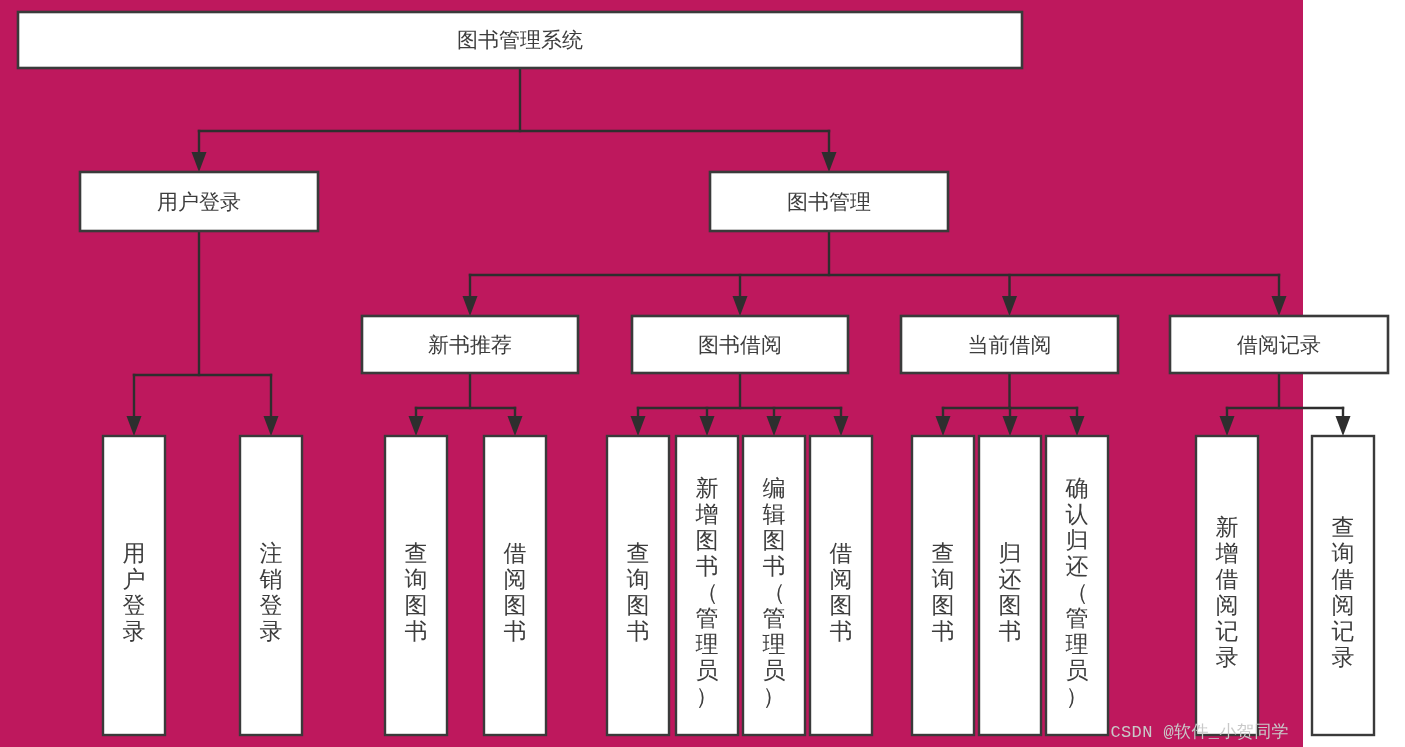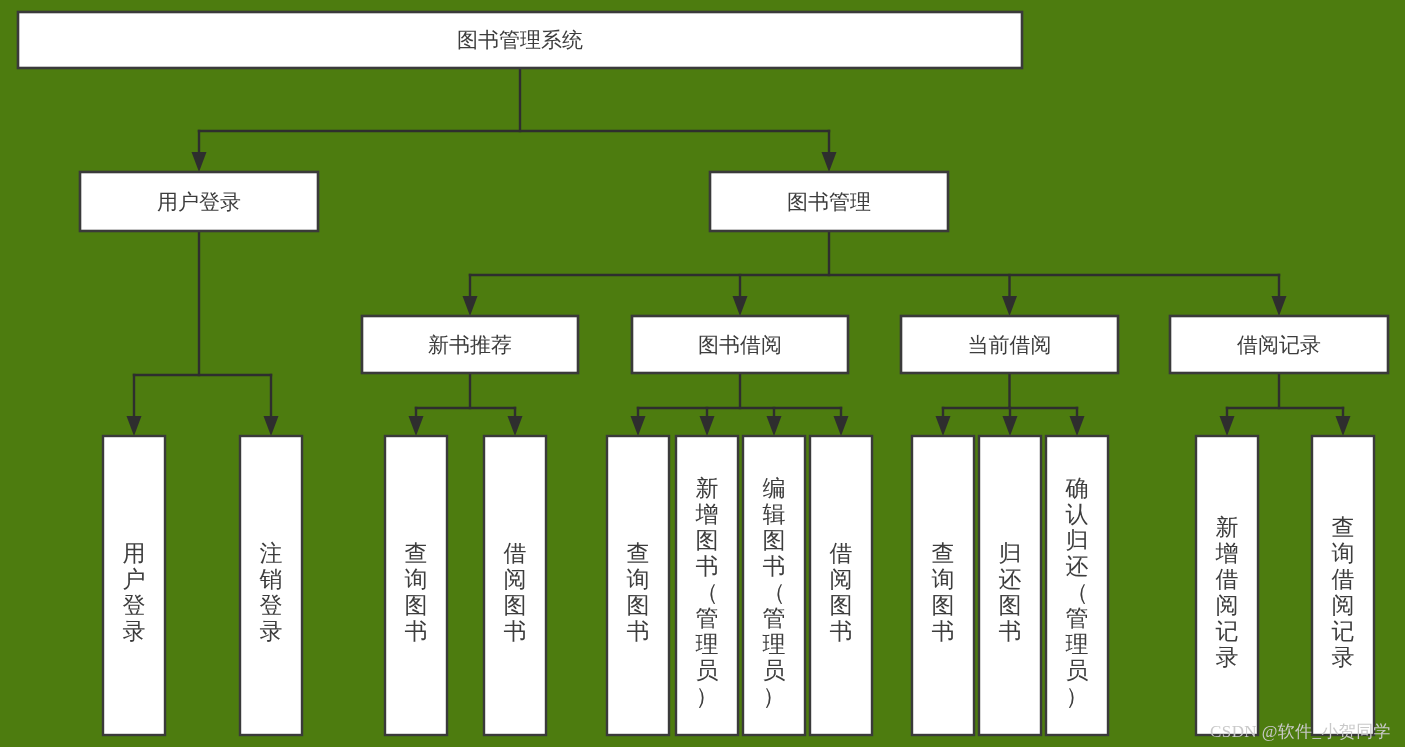--- a/index.html
+++ b/index.html
@@ -9,23 +9,23 @@
     background: #ffffff;
   }
   body {
     width: 1405px;
     height: 747px;
     overflow: hidden;
     font-family: "DejaVu Sans", "Liberation Sans", sans-serif;
   }
   #diagram-root {
     position: relative;
-    width: 1405px;
+    width: 1303px;
     height: 747px;
-    background: #4d7c0f;
+    background: #be185d;
   }
   svg#tree-svg {
     position: absolute;
     left: 0;
     top: 0;
     width: 1405px;
     height: 747px;
     display: block;
   }
   .node-rect {
@@ -57,21 +57,21 @@
     font-size: 23px;
     text-anchor: middle;
   }
   .watermark {
     position: absolute;
     right: 14px;
     bottom: 4px;
     color: #c9c9c9;
     font-size: 17px;
     letter-spacing: 0.4px;
-    font-family: Liberation Serif, serif;
+    font-family: Liberation Mono, monospace;
     white-space: nowrap;
     user-select: none;
   }
 </style>
 </head>
 <body>
 
 <div id="diagram-root">
   <svg id="tree-svg" viewBox="0 0 1405 747" xmlns="http://www.w3.org/2000/svg">
     <g id="edges-layer">

